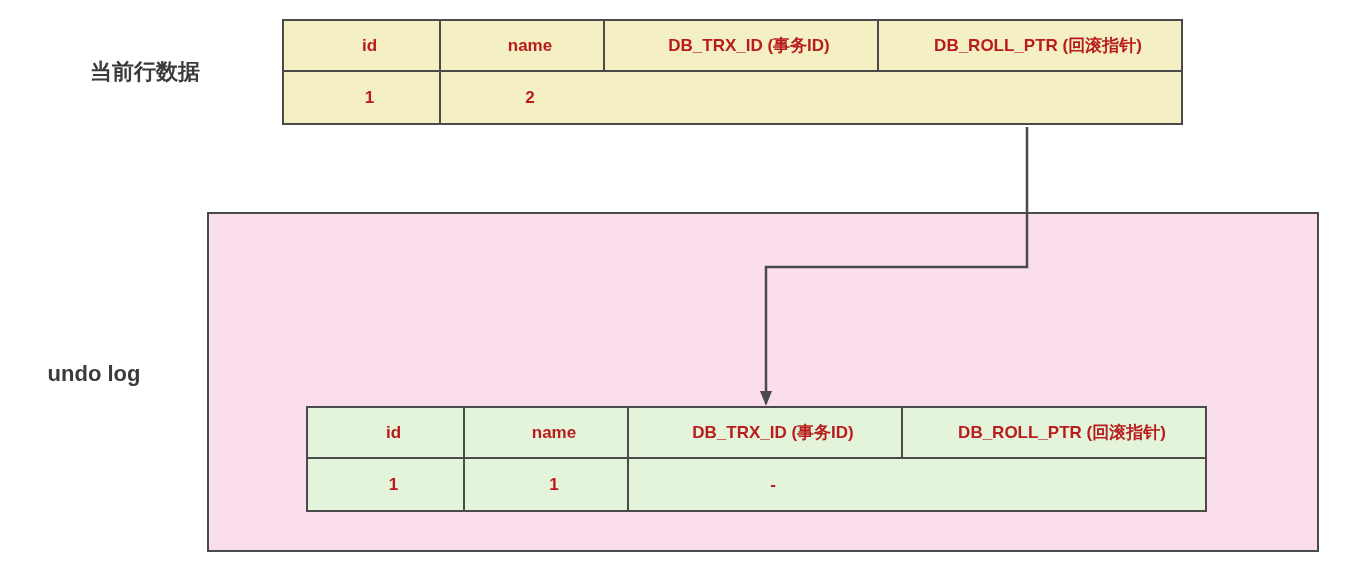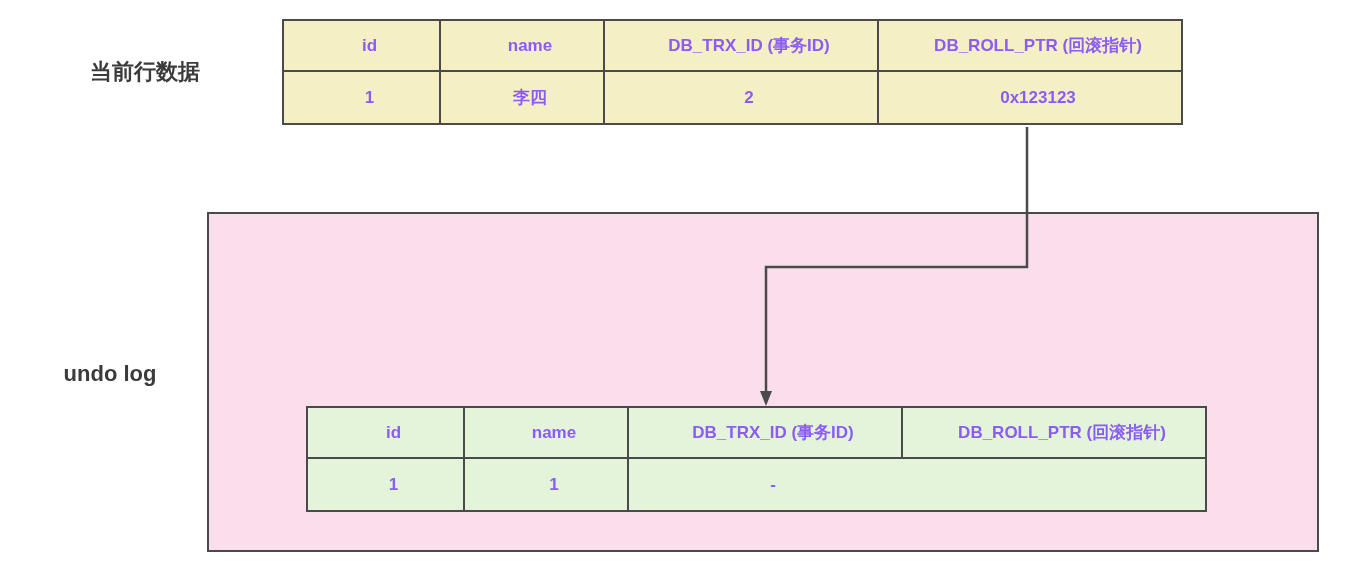--- a/index.html
+++ b/index.html
@@ -17,21 +17,21 @@
   }
   .side-label {
     position: absolute;
     font-size: 22px;
     font-weight: bold;
     color: #3b3b3b;
     text-align: center;
     line-height: 24px;
   }
   .current-label { left: 45px;  top: 60px;  width: 200px; }
-  .undo-label    { left: 25px;  top: 362px; width: 170px; }
+  .undo-label    { left: 9px;  top: 362px; width: 170px; }
 
   .undo-box {
     position: absolute;
     left: 207px;
     top: 212px;
     width: 1112px;
     height: 340px;
     background: #fadeec;
     border: 2px solid #4a4a4a;
     box-sizing: border-box;
@@ -44,21 +44,21 @@
     grid-template-rows: 51px 51px;
     border: 2px solid #4a4a4a;
     box-sizing: content-box;
   }
   .dtable .cell {
     display: flex;
     align-items: center;
     justify-content: center;
     font-size: 17px;
     font-weight: bold;
-    color: #8b5cf6;
+    color: #b91c1c;
     border-left: 2px solid #4a4a4a;
     white-space: nowrap;
     padding-left: 16px;
   }
   .dtable .cell.first-col { border-left: none; }
   .dtable .cell.header-row { border-bottom: 2px solid #4a4a4a; }
 
   .current-table { left: 282px; top: 19px;  background: #f5efc4; }
   .undo-table    { left: 306px; top: 406px; background: #e3f4da; }
 
@@ -79,23 +79,21 @@
   <div class="side-label undo-label">undo log</div>
 
   <div class="undo-box"></div>
 
   <div class="dtable current-table">
     <div class="cell header-row first-col">id</div>
     <div class="cell header-row">name</div>
     <div class="cell header-row">DB_TRX_ID (事务ID)</div>
     <div class="cell header-row">DB_ROLL_PTR (回滚指针)</div>
     <div class="cell first-col">1</div>
-    <div class="cell">李四</div>
     <div class="cell">2</div>
-    <div class="cell">0x123123</div>
   </div>
 
   <div class="dtable undo-table">
     <div class="cell header-row first-col">id</div>
     <div class="cell header-row">name</div>
     <div class="cell header-row">DB_TRX_ID (事务ID)</div>
     <div class="cell header-row">DB_ROLL_PTR (回滚指针)</div>
     <div class="cell first-col">1</div>
     <div class="cell">1</div>
     <div class="cell">-</div>

